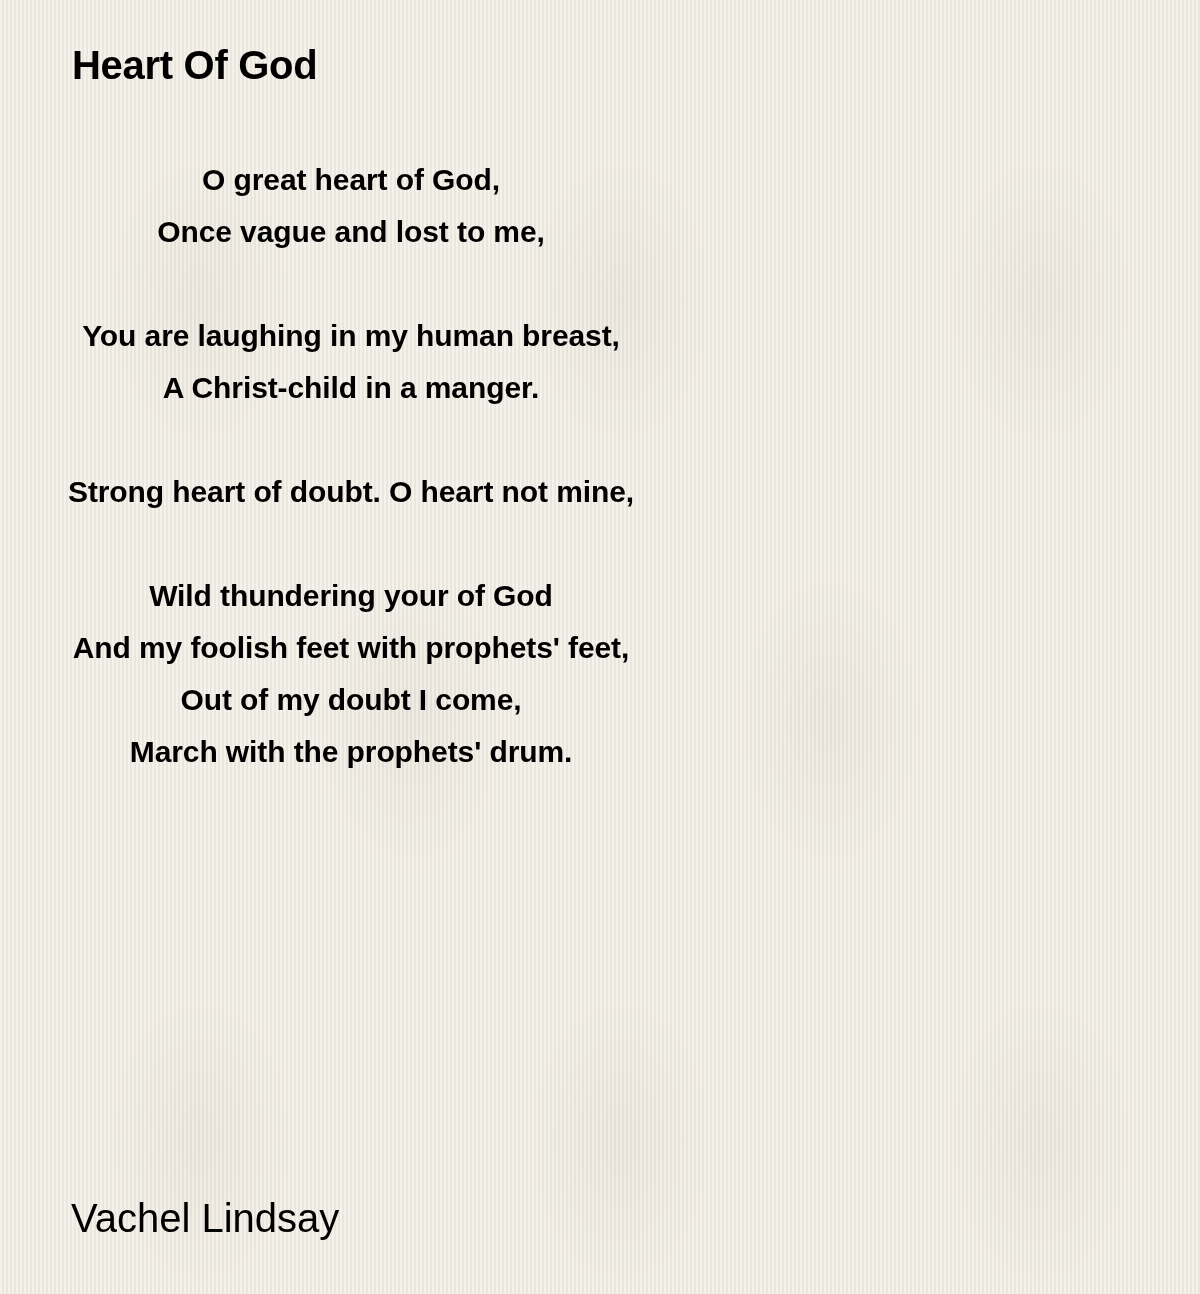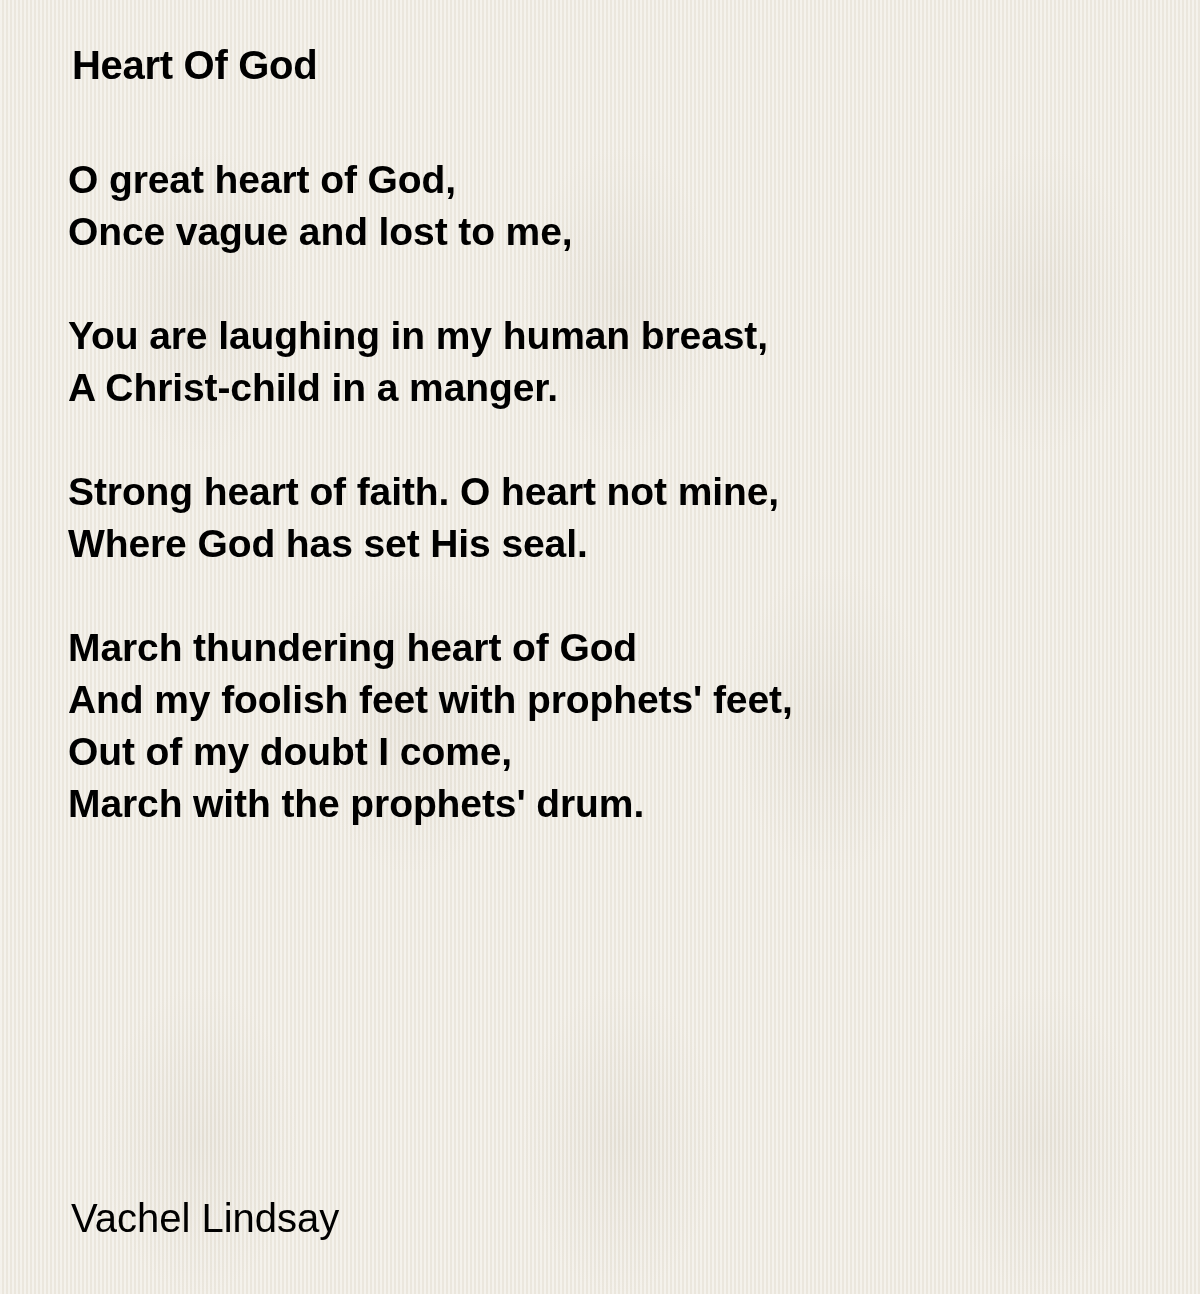--- a/index.html
+++ b/index.html
@@ -33,26 +33,27 @@
       letter-spacing: -0.3px;
     }
     .poem-body {
       position: absolute;
       left: 68px;
       top: 154px;
     }
     .stanza { margin: 0 0 52px 0; }
     .line {
       display: block;
-      font-size: 39px;
+      font-size: 30px;
       font-weight: bold;
       line-height: 52px;
       height: 52px;
       white-space: nowrap;
       letter-spacing: -0.1px;
+      text-align: center;
     }
     .author {
       position: absolute;
       left: 71px;
       top: 1193px;
       font-size: 40px;
       line-height: 50px;
       white-space: nowrap;
     }
   </style>
@@ -64,24 +65,23 @@
 <div class="poem-body">
   <div class="stanza">
     <span class="line">O great heart of God,</span>
     <span class="line">Once vague and lost to me,</span>
   </div>
   <div class="stanza">
     <span class="line">You are laughing in my human breast,</span>
     <span class="line">A Christ-child in a manger.</span>
   </div>
   <div class="stanza">
-    <span class="line">Strong heart of faith. O heart not mine,</span>
-    <span class="line">Where God has set His seal.</span>
+    <span class="line">Strong heart of doubt. O heart not mine,</span>
   </div>
   <div class="stanza">
-    <span class="line">March thundering heart of God</span>
+    <span class="line">Wild thundering your of God</span>
     <span class="line">And my foolish feet with prophets' feet,</span>
     <span class="line">Out of my doubt I come,</span>
     <span class="line">March with the prophets' drum.</span>
   </div>
 </div>
 
 <div class="author">Vachel Lindsay</div>
 
 </body></html>

